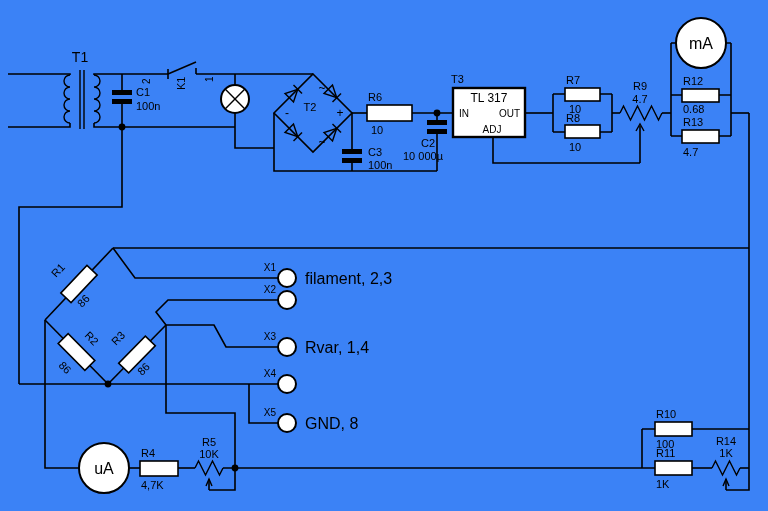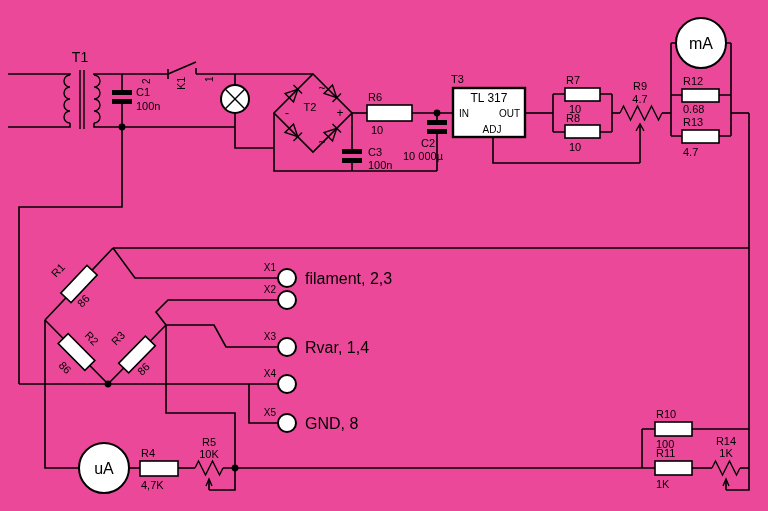--- a/index.html
+++ b/index.html
@@ -1,16 +1,16 @@
 <!DOCTYPE html>
 <html><head>
 <meta charset="utf-8">
 <style>
   html,body{margin:0;padding:0;background:#fff;}
-  .stage{width:768px;height:511px;background:#ec4899;position:relative;font-family:"Liberation Sans",sans-serif;}
+  .stage{width:768px;height:511px;background:#3b82f6;position:relative;font-family:"Liberation Sans",sans-serif;}
   svg{display:block;}
   .wire{stroke:#000;stroke-width:1.6;fill:none;}
   .thin{stroke:#000;stroke-width:1.4;fill:none;}
   .box{stroke:#000;stroke-width:1.6;fill:#fff;}
   .icbox{stroke:#000;stroke-width:2.4;fill:#fff;}
   .plate{fill:#000;stroke:none;}
   .dot{fill:#000;stroke:none;}
   .circ{stroke:#000;stroke-width:2;fill:#fff;}
   .lbl{fill:#000;stroke:none;font-family:"Liberation Sans",sans-serif;font-size:11px;}
   .lbl-big{fill:#000;stroke:none;font-family:"Liberation Sans",sans-serif;font-size:16px;}

